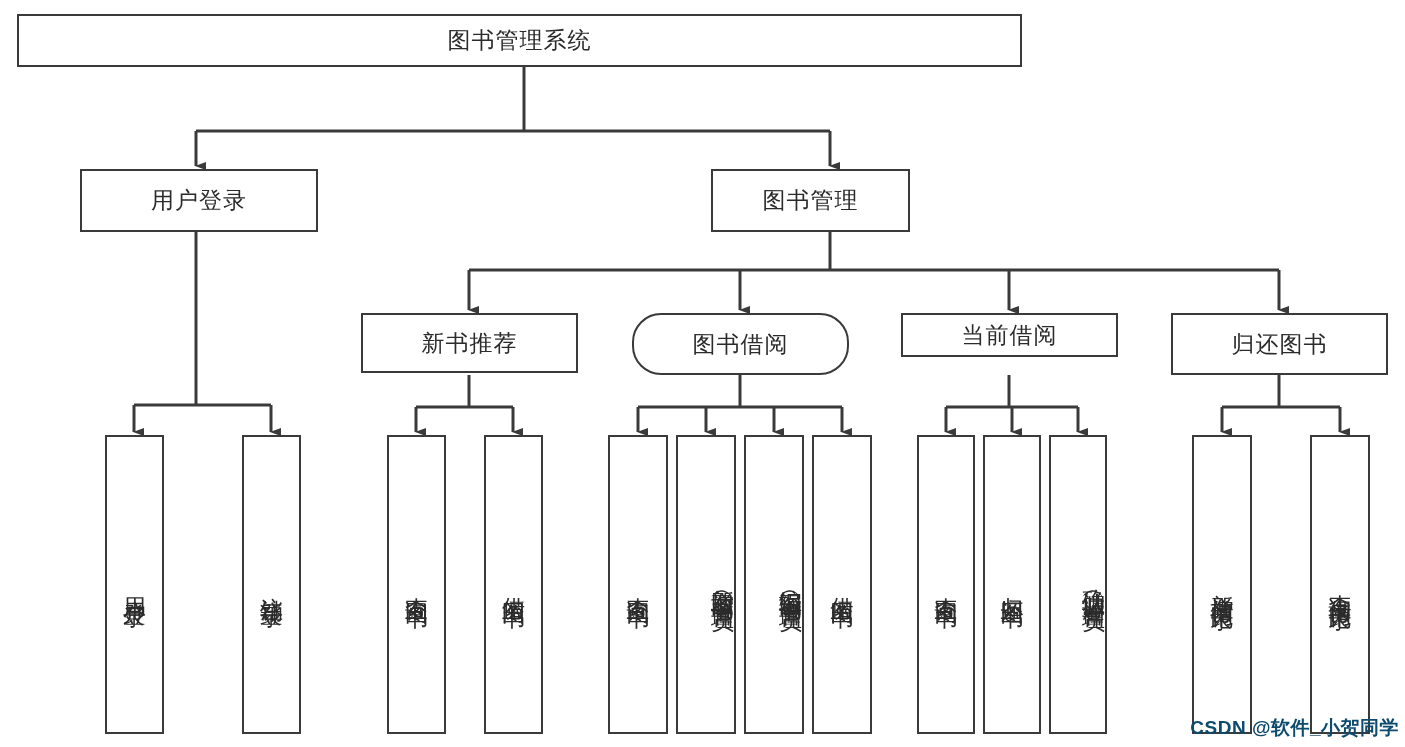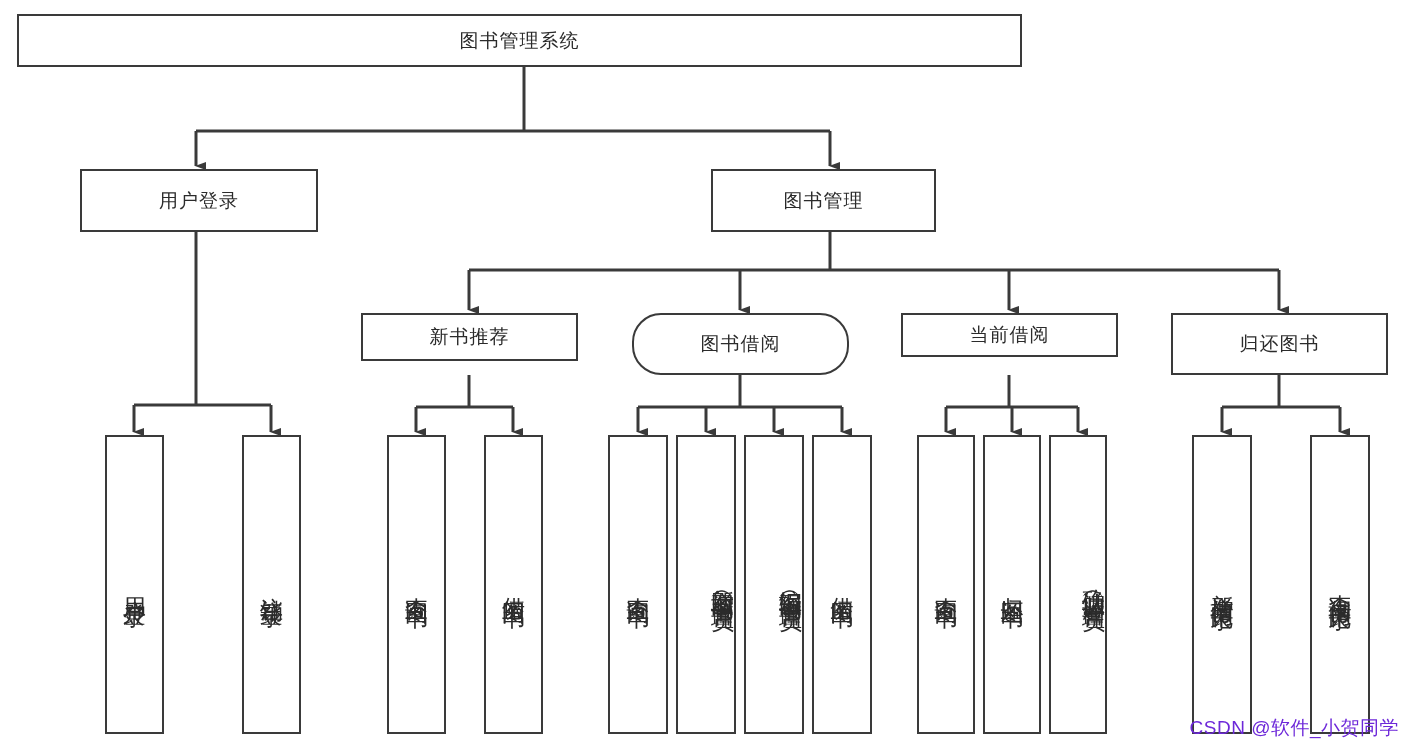--- a/index.html
+++ b/index.html
@@ -29,21 +29,21 @@
     position: absolute;
     box-sizing: border-box;
     border: 2.5px solid #3a3a3a;
     background: #ffffff;
     display: flex;
     align-items: center;
     justify-content: center;
     color: #2b2b2b;
   }
   .node.horiz {
-    font-size: 19px;
+    font-size: 23px;
     letter-spacing: 1px;
   }
   .node.vert {
     writing-mode: vertical-rl;
     text-orientation: upright;
     font-size: 23px;
     letter-spacing: 3px;
     line-height: 1;
     padding-top: 4px;
     padding-bottom: 4px;
@@ -51,23 +51,24 @@
   .node.vert .vtext {
     writing-mode: vertical-rl;
     text-orientation: upright;
     white-space: nowrap;
   }
   .watermark {
     position: absolute;
     right: 6px;
     bottom: 6px;
     font-size: 19px;
-    color: #6d28d9;
+    color: #0c4a6e;
     letter-spacing: 0.5px;
     white-space: nowrap;
+    font-weight: bold;
   }
 </style>
 </head>
 <body>
 
 <div id="canvas">
 
   <svg class="edges" viewBox="0 0 1405 747" xmlns="http://www.w3.org/2000/svg">
     <defs>
       <marker id="arrowhead" markerWidth="9" markerHeight="11" refX="4.5" refY="10" orient="auto" markerUnits="userSpaceOnUse">
@@ -122,25 +123,25 @@
     </g>
   </svg>
 
   <div class="node horiz" style="left:17px; top:14px; width:1005px; height:53px;">
     <span>图书管理系统</span>
   </div>
 
   <div class="node horiz" style="left:80px; top:169px; width:238px; height:63px;">
     <span>用户登录</span>
   </div>
-  <div class="node horiz" style="left:711px; top:169px; width:225px; height:63px;">
+  <div class="node horiz" style="left:711px; top:169px; width:199px; height:63px;">
     <span>图书管理</span>
   </div>
 
-  <div class="node horiz" style="left:361px; top:313px; width:217px; height:48px;text-align:right;">
+  <div class="node horiz" style="left:361px; top:313px; width:217px; height:60px;text-align:right;">
     <span>新书推荐</span>
   </div>
   <div class="node horiz" style="left:632px; top:313px; width:217px; height:62px;border-radius:29px;">
     <span>图书借阅</span>
   </div>
   <div class="node horiz" style="left:901px; top:313px; width:217px; height:44px;">
     <span>当前借阅</span>
   </div>
   <div class="node horiz" style="left:1171px; top:313px; width:217px; height:62px;">
     <span>归还图书</span>

